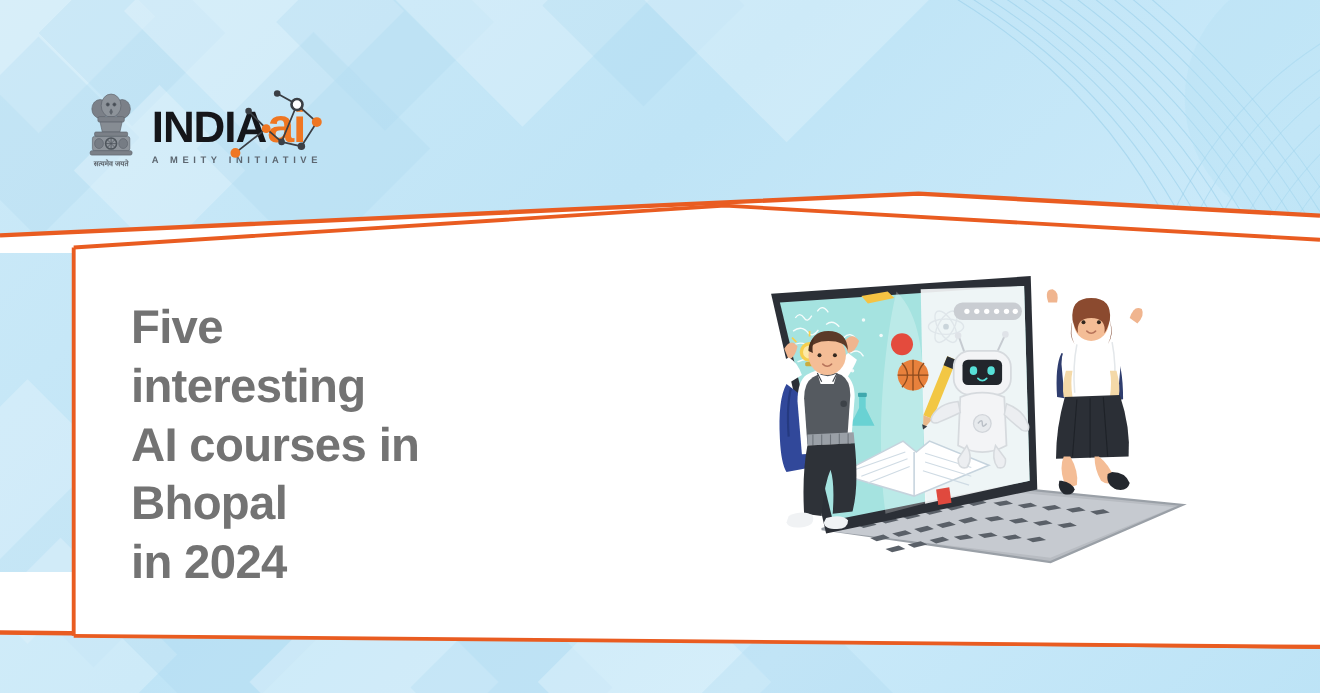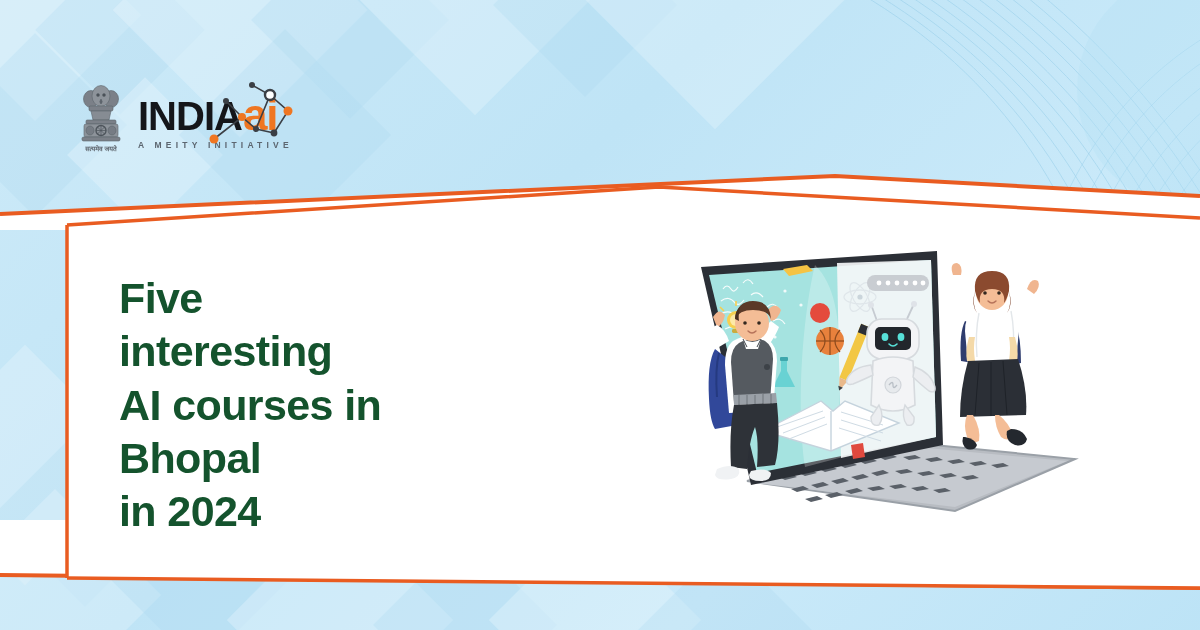--- a/index.html
+++ b/index.html
@@ -35,21 +35,21 @@
   .wordmark{display:flex;flex-direction:column;align-items:flex-start;position:relative;}
   .wm-row{position:relative;display:flex;align-items:baseline;}
   .wm-india{font-size:40px;font-weight:800;letter-spacing:-1px;color:#15161a;line-height:1;}
   .wm-ai{font-size:44px;font-weight:700;letter-spacing:-1px;color:#ef7622;line-height:1;margin-left:1px;}
   .wm-net{position:absolute;left:58px;top:-16px;width:130px;height:72px;pointer-events:none;}
   .wm-net svg{width:100%;height:100%;}
   .wm-sub{margin-top:3px;font-size:8.5px;letter-spacing:4.2px;color:#5c6670;font-weight:700;}
 
   
   .headline{position:absolute;left:119px;top:272px;z-index:7;
-    font-size:43px;line-height:1.24;font-weight:800;color:#14532d;
+    font-size:43px;line-height:1.24;font-weight:800;color:#737373;
     letter-spacing:-.6px;max-width:400px;white-space:pre-line;}
 
   
   .illus{position:absolute;left:655px;top:245px;width:430px;height:280px;z-index:7;}
   .illus svg{width:100%;height:100%;display:block;}
 </style>
 </head>
 <body>
 
 <div class="stage">

